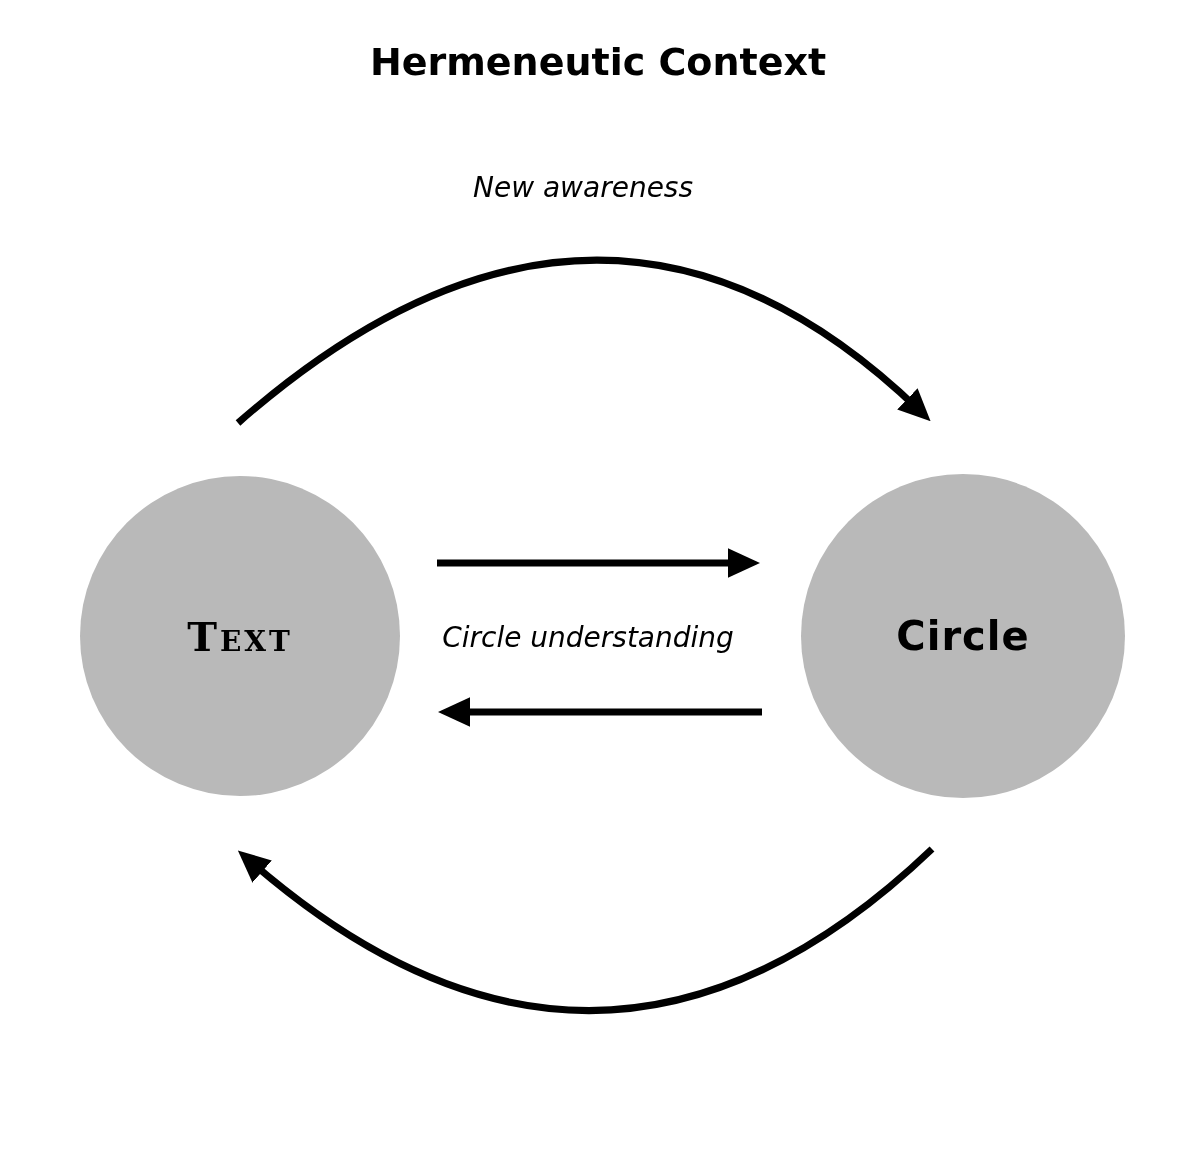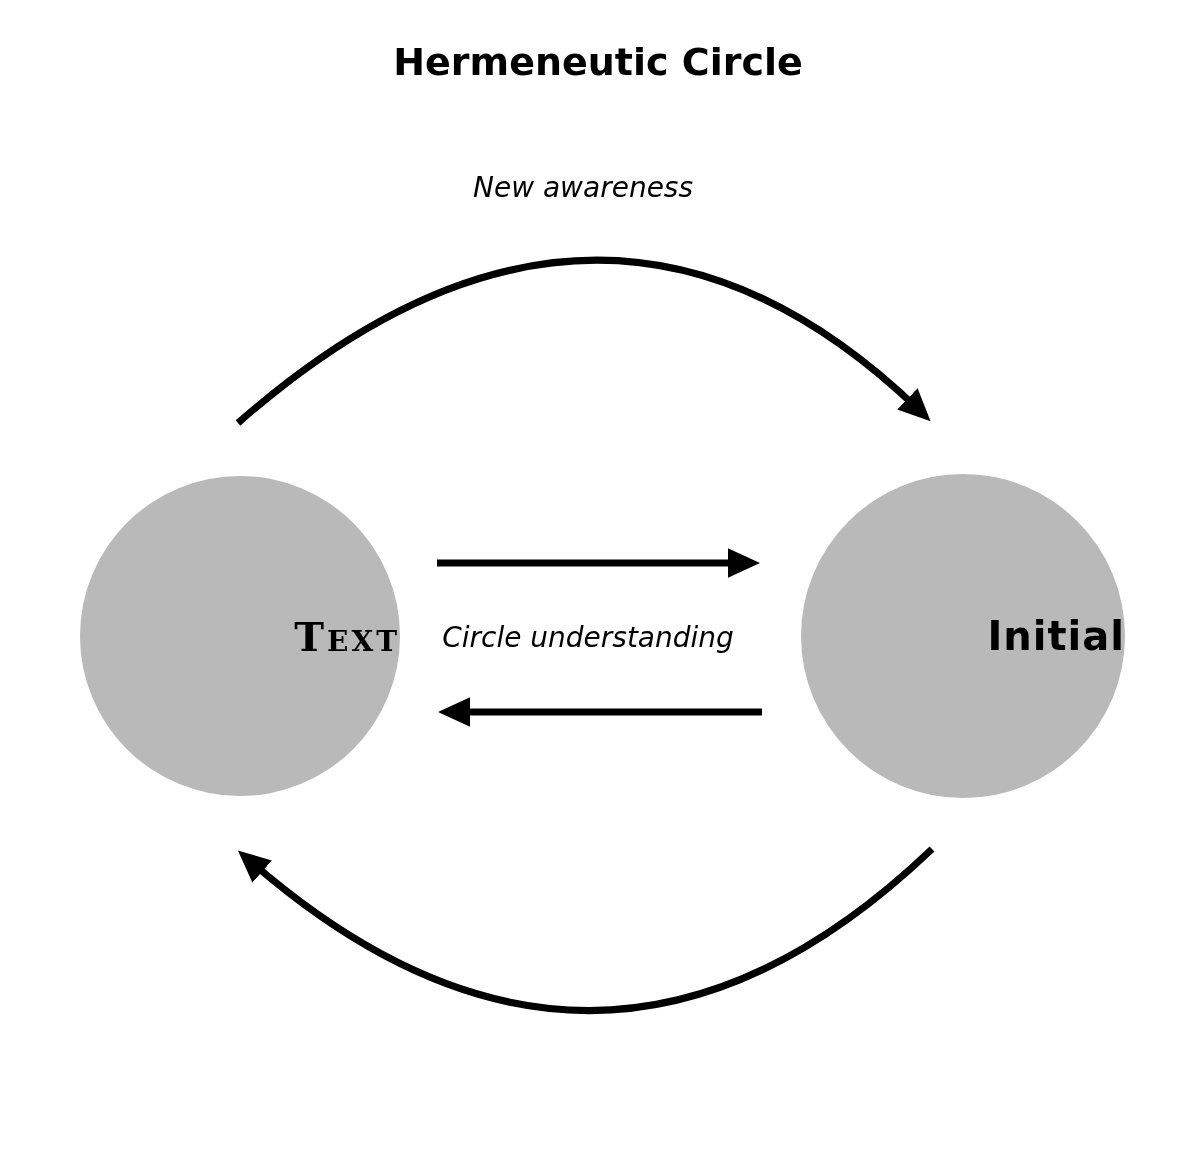--- a/index.html
+++ b/index.html
@@ -30,21 +30,21 @@
     stroke-width: 7;
     fill: none;
   }
   .diagram-svg .head { fill: var(--arrow); }
   .node {
     position: absolute;
     border-radius: 50%;
     background: var(--node-fill);
     display: flex;
     align-items: center;
-    justify-content: flex-end;
+    justify-content: center;
     z-index: 1;
   }
   .node-left {
     left: 80px; top: 476px;
     width: 320px; height: 320px;
   }
   .node-right {
     left: 801px; top: 474px;
     width: 324px; height: 324px;
   }
@@ -86,31 +86,31 @@
   }
   .label-top    { left: 583px; top: 187px; }
   .label-middle { left: 588px; top: 637px; }
   .label-bottom { left: 585px; top: 1091px; }
 </style>
 </head>
 <body>
 
 <div class="canvas">
 
-  <div class="page-title">Hermeneutic Circle</div>
+  <div class="page-title">Hermeneutic Context</div>
 
   <div class="edge-label label-top">New awareness</div>
   <div class="edge-label label-middle">Circle understanding</div>
 
   <div class="node node-left">
     <span class="node-label">Text</span>
   </div>
 
   <div class="node node-right">
-    <span class="node-label">Initial</span>
+    <span class="node-label">Circle</span>
   </div>
 
   <svg class="diagram-svg" viewBox="0 0 1200 1149" xmlns="http://www.w3.org/2000/svg">
     <defs>
       <marker id="ah" markerWidth="4.6" markerHeight="4.2" refX="2.3" refY="2.1" orient="auto" markerUnits="strokeWidth">
         <path class="head" d="M0,0 L4.6,2.1 L0,4.2 Z"></path>
       </marker>
     </defs>
 
     <path class="edge" d="M 238,423 Q 601,104 919,410" marker-end="url(#ah)"></path>

